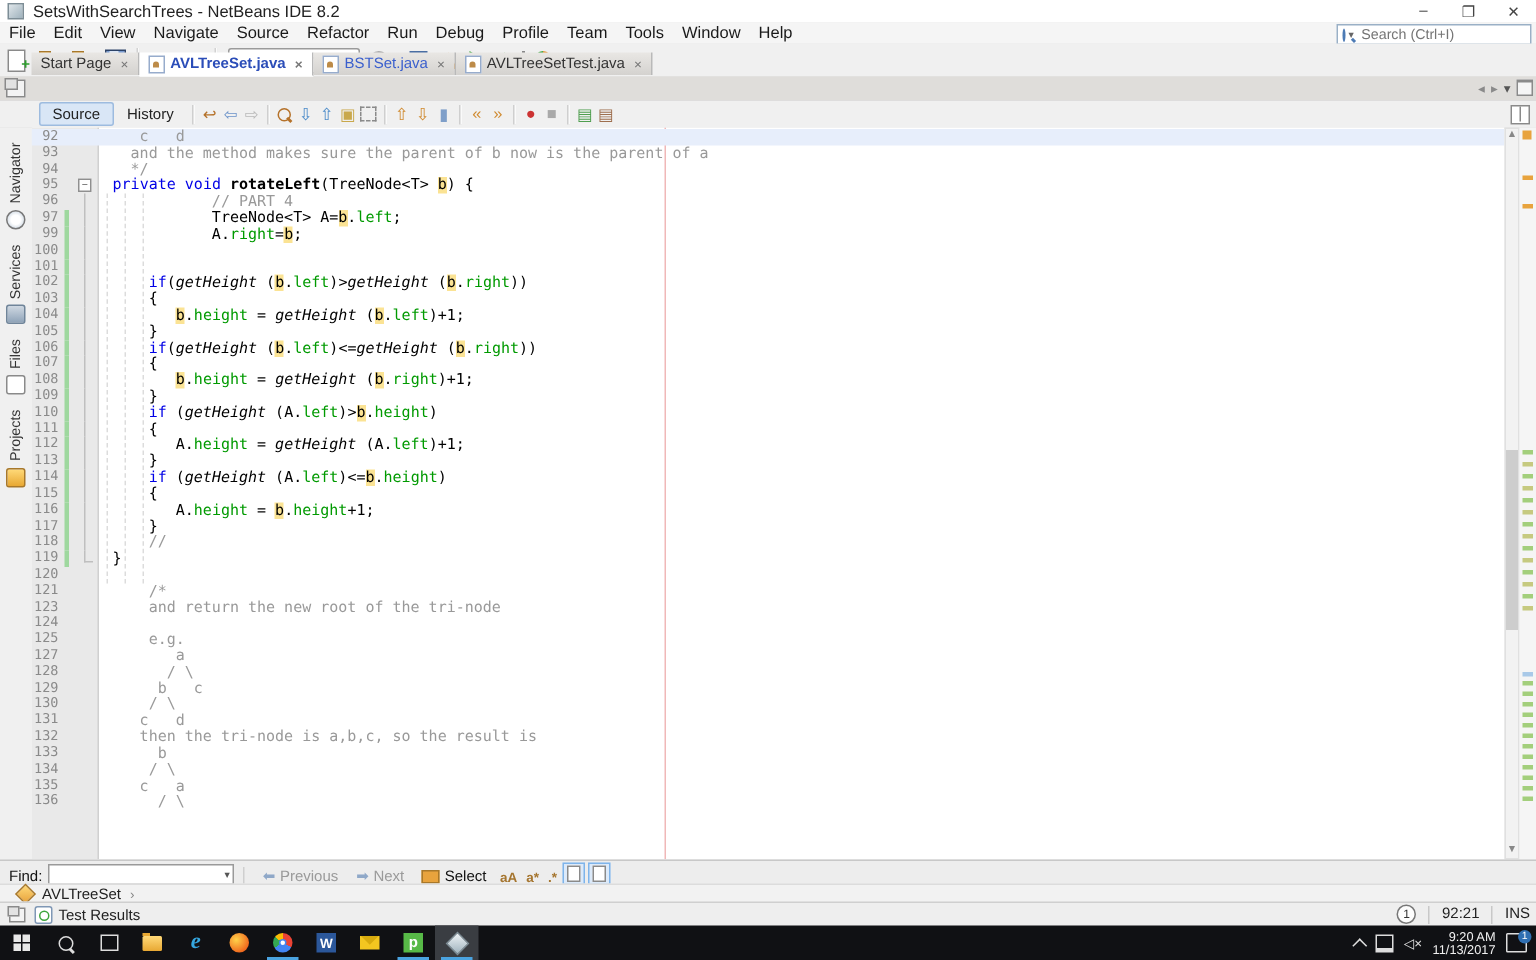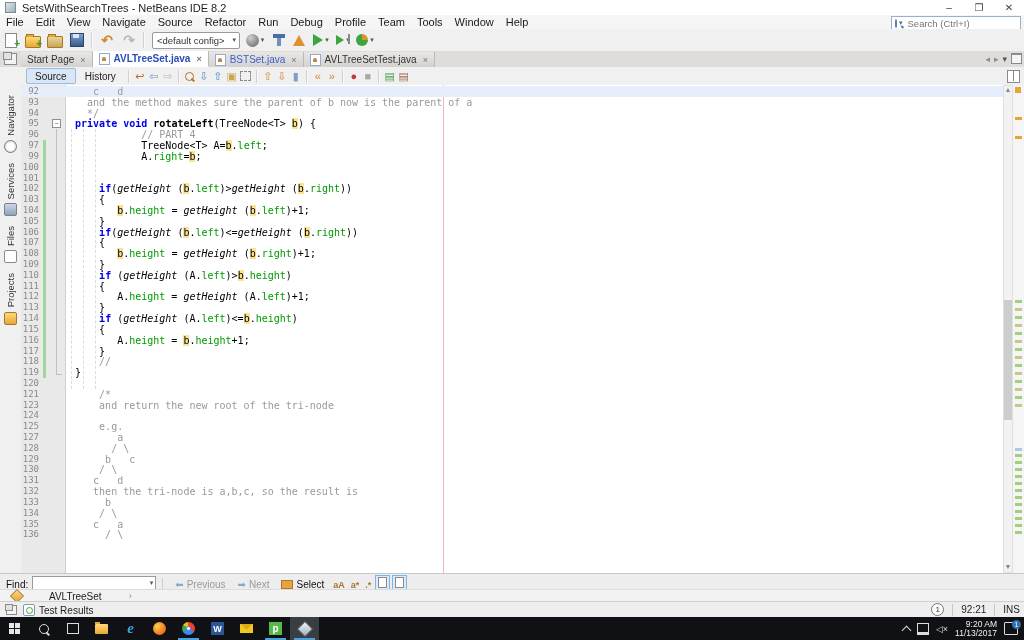--- a/index.html
+++ b/index.html
@@ -83,21 +83,21 @@
   .code-line{height:10.82px;display:flex;align-items:flex-start;position:relative;}
   .code-line.cur{background:#e7eefb;}
   .lnum{width:18px;padding-right:4px;text-align:right;font-family:"DejaVu Sans Mono",monospace;font-size:9px;color:#8a8a8a;flex:0 0 auto;}
   .chg{width:6px;height:100%;flex:0 0 auto;display:flex;}
   .chg.on:after{content:"";width:3px;height:100%;background:#9fd89f;}
   .fold{width:16px;height:100%;flex:0 0 auto;position:relative;}
   .fold.s:after{content:"−";position:absolute;left:3px;top:1px;width:7px;height:7px;border:1px solid #8f8f8f;background:#fff;font-size:7px;line-height:7px;text-align:center;color:#555;}
   .fold.l:after{content:"";position:absolute;left:7px;top:0;width:1px;height:100%;background:#bfbfbf;}
   .fold.e:after{content:"";position:absolute;left:7px;top:0;width:5px;height:60%;border-left:1px solid #bfbfbf;border-bottom:1px solid #bfbfbf;}
   .codetext{font-family:"DejaVu Sans Mono",monospace;font-size:10px;white-space:pre;margin-left:4px;color:#000;}
-  .sk{color:#0000e6;font-weight:bold;margin-top:24px;}
+  .sk{color:#0000e6;font-weight:normal;margin-top:24px;}
   .sc{color:#999;}
   .sg{color:#009a00;}
   .sm{font-style:italic;}
   .sh{background:#fbe394;}
   .sd{font-weight:bold;}
   
   #vscroll{position:absolute;left:1003px;top:85px;width:10px;height:488px;background:#f2f2f2;border:1px solid #e0e0e0;box-sizing:border-box;}
   #vthumb{position:absolute;left:1004px;top:300px;width:8px;height:120px;background:#cdcdcd;}
   .sarrow{position:absolute;left:1004px;width:8px;font-size:7px;color:#888;text-align:center;}
   #stripe{position:absolute;left:1013px;top:85px;width:11px;height:488px;background:#f5f5f5;}
@@ -109,21 +109,21 @@
   #find-combo .dd{font-size:7px;color:#555;margin-right:2px;}
   .fb-sep{width:1px;height:12px;background:#cfcfcf;margin:0 6px;}
   .fb-btn{display:flex;align-items:center;gap:3px;margin:0 6px;color:#9a9a9a;}
   .fb-btn.en{color:#111;}
   .fb-ar{font-size:10px;color:#8fa8c8;}
   .selbox{width:10px;height:7px;background:#e8a33d;border:1px solid #a8782a;}
   .fb-ico{font-size:9px;color:#a5752f;margin:0 3px;font-weight:bold;}
   .fb-tog{width:13px;height:13px;border:1px solid #7eb4ea;background:#dceafa;margin:0 1px;display:flex;align-items:center;justify-content:center;}
   .fb-tog .pgc{width:7px;height:9px;background:#fff;border:1px solid #8a8a8a;}
   
-  #crumbbar{left:0;top:589px;width:1024px;height:12px;background:#f2f2f2;border-top:1px solid #dcdcdc;display:flex;align-items:center;gap:21px;}
+  #crumbbar{left:0;top:589px;width:1024px;height:12px;background:#f2f2f2;border-top:1px solid #dcdcdc;display:flex;align-items:center;}
   .cico{width:8px;height:8px;background:linear-gradient(135deg,#ffd978,#e8a33d);border:1px solid #a8782a;transform:rotate(45deg);margin:0 6px 0 12px;}
   #crumb-text{font-size:10px;color:#222;}
   #crumb-chev{color:#888;font-size:9px;margin-left:6px;}
   
   #bottomrow{left:0;top:601px;width:1024px;height:16px;background:#eeeeee;border-top:1px solid #cfcfcf;display:flex;align-items:center;font-size:10px;color:#222;}
   #dock2{width:9px;height:8px;border:1px solid #8a8a8a;background:#f3f3f3;margin:0 6px;position:relative;}
   #dock2:after{content:"";position:absolute;left:-2px;top:-2px;width:6px;height:5px;border:1px solid #8a8a8a;background:#e2e2e2;}
   .tr-ico{width:10px;height:10px;border:1px solid #7f97b5;border-radius:2px;background:#fff;margin-right:4px;position:relative;}
   .tr-ico:after{content:"";position:absolute;left:2px;top:2px;width:5px;height:5px;border-radius:50%;border:1px solid #3da53d;}
   #status-right{position:absolute;right:4px;top:603px;display:flex;align-items:center;gap:8px;font-size:10px;color:#222;}
@@ -239,21 +239,21 @@
       <span class="dd-out">▾</span>
     </div>
   <div class="tb-ico">
       <div class="prof"></div>
       <span class="dd-out">▾</span>
     </div>
 </div>
 
 <div id="tabrow" class="abs">
   <div id="dock-ico"></div>
-  <div id="tabs" style="display:flex;align-items:flex-end;height:32px;">
+  <div id="tabs" style="display:flex;height:32px;">
       <div class="tab">
         <span>Start Page</span>
         <span class="x">×</span>
       </div>
       <div class="tab active">
         <div class="jico"></div>
         <span>AVLTreeSet.java</span>
         <span class="x">×</span>
       </div>
       <div class="tab mod">

